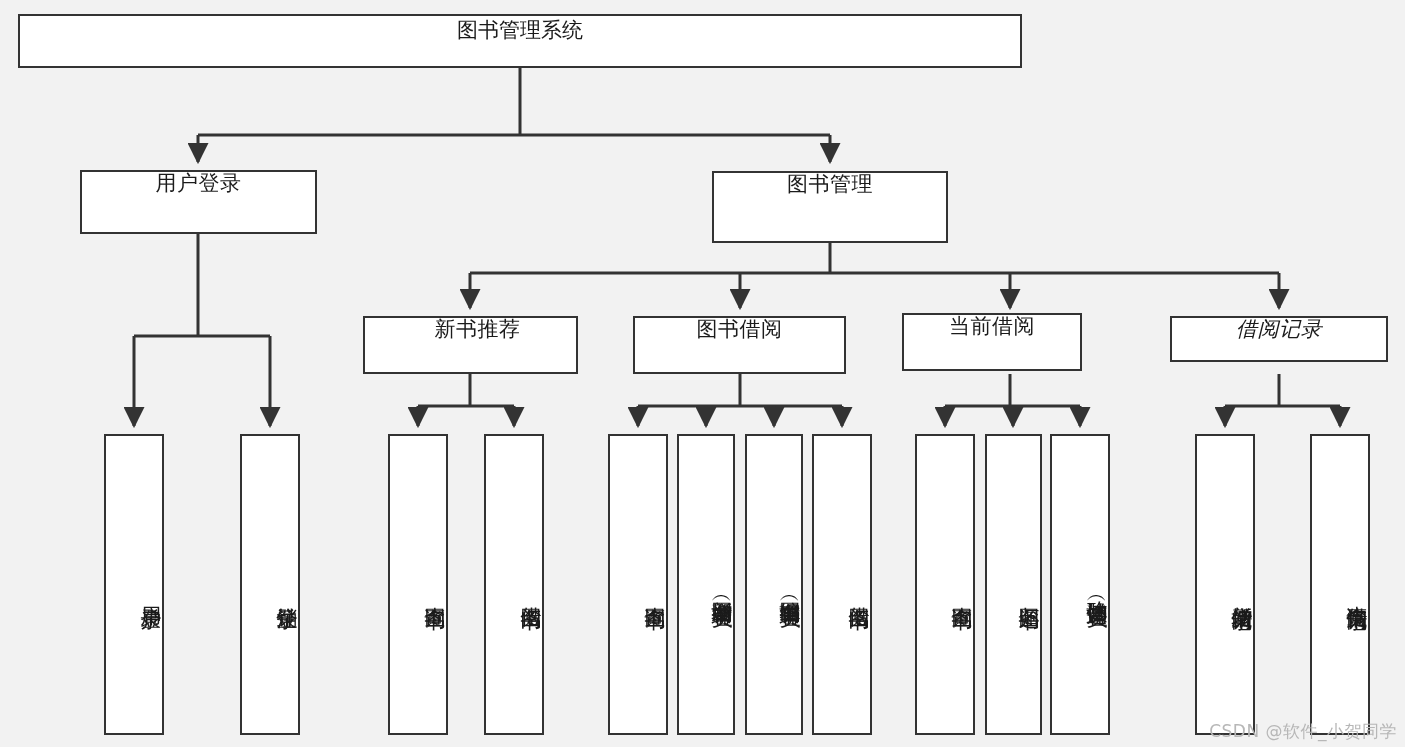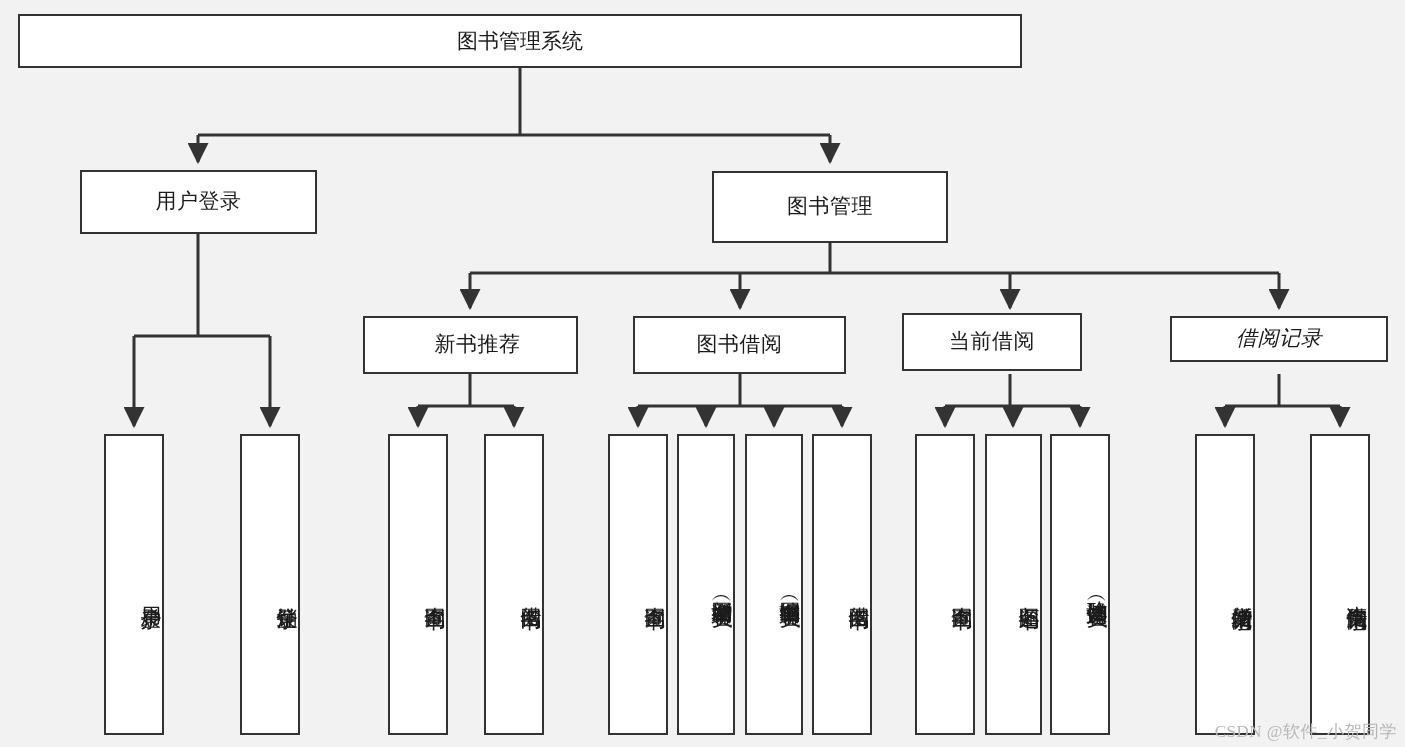--- a/index.html
+++ b/index.html
@@ -27,21 +27,21 @@
     width: 1405px;
     height: 747px;
     pointer-events: none;
   }
   .node {
     position: absolute;
     box-sizing: border-box;
     background: #ffffff;
     border: 2px solid #333333;
     display: flex;
-    align-items: center;
+    align-items: flex-start;
     justify-content: center;
     color: #1b1b1b;
     text-align: center;
   }
   .node-h {
     font-size: 21px;
     line-height: 1.1;
     letter-spacing: 0.5px;
   }
   .node-root {
@@ -62,21 +62,20 @@
   }
   .watermark {
     position: absolute;
     right: 8px;
     bottom: 4px;
     font-size: 17px;
     color: #b7b7b7;
     letter-spacing: 0.5px;
     white-space: nowrap;
     user-select: none;
-    font-family: Liberation Serif, serif;
   }
 </style>
 </head>
 <body>
 
 <div id="diagram-root">
 
   <svg class="connector-layer" viewBox="0 0 1405 747" xmlns="http://www.w3.org/2000/svg">
     <defs>
       <marker id="arrow" viewBox="0 0 10 10" refX="9" refY="5" markerWidth="7" markerHeight="7" orient="auto-start-reverse">

